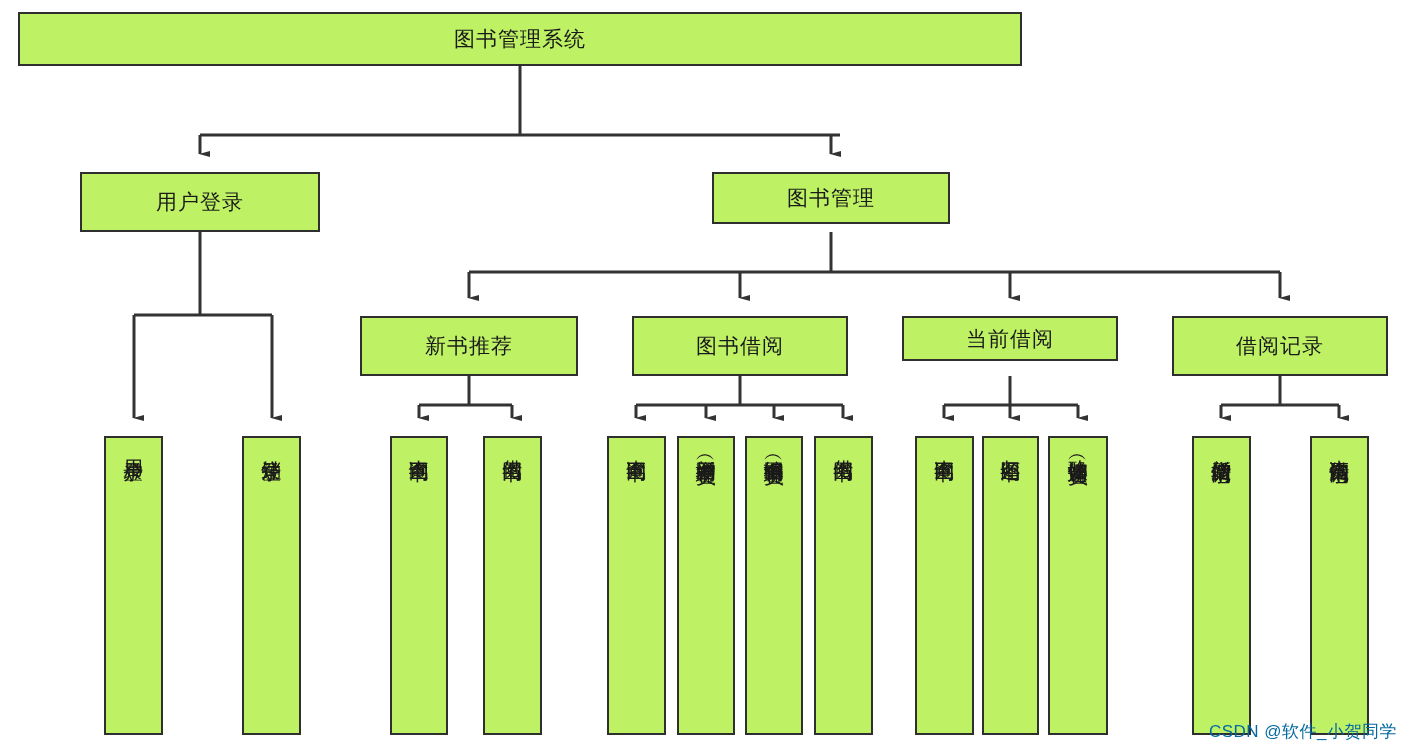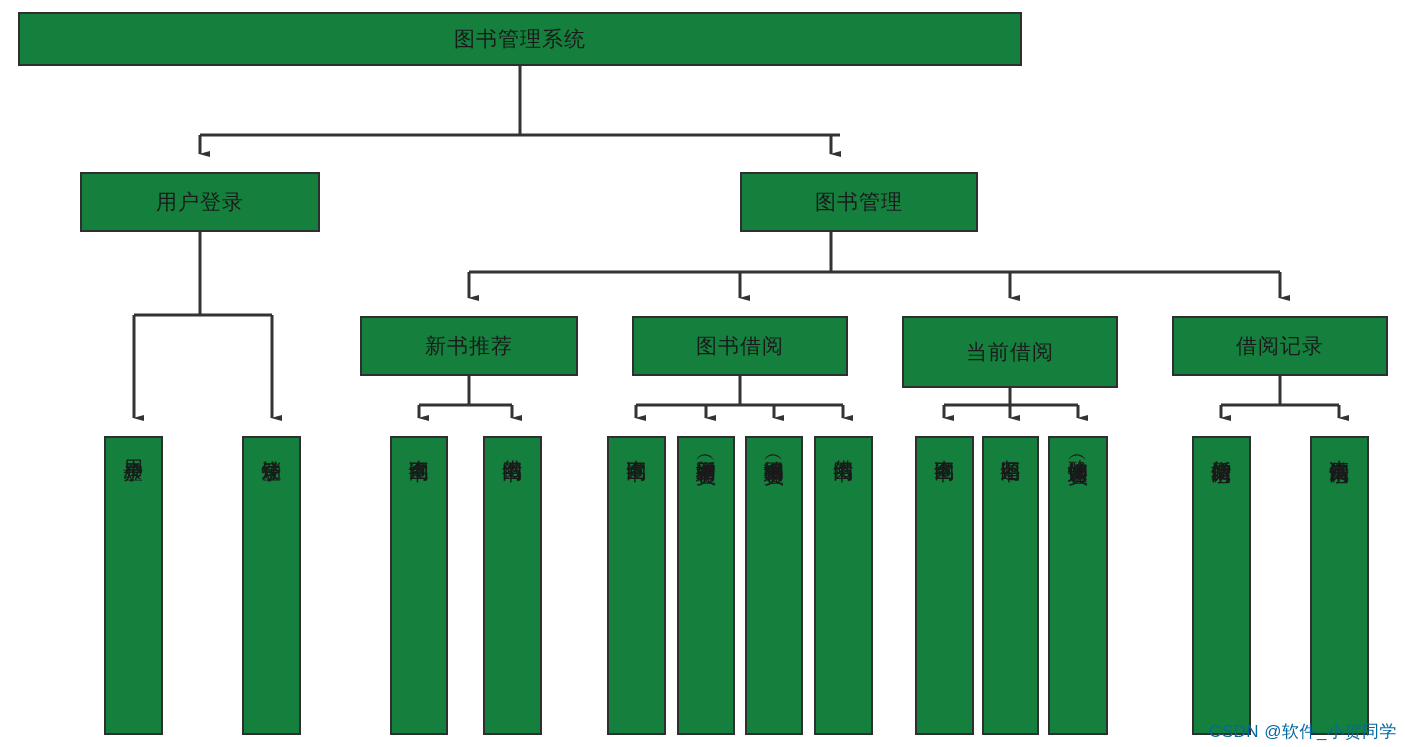--- a/index.html
+++ b/index.html
@@ -22,21 +22,21 @@
     left: 0;
     top: 0;
     width: 1405px;
     height: 747px;
     pointer-events: none;
   }
   .node {
     position: absolute;
     box-sizing: border-box;
     border: 2px solid #2f2f2f;
-    background: #15803d;
+    background: #bef264;
     display: flex;
     align-items: center;
     justify-content: center;
     color: #1a1a1a;
   }
   .node.h {
     font-size: 21px;
     letter-spacing: 1px;
   }
   .node.v {
@@ -121,31 +121,31 @@
     </g>
   </svg>
 
   <div class="node h" style="left:18px; top:12px; width:1004px; height:54px;">
     <span class="htext">图书管理系统</span>
   </div>
 
   <div class="node h" style="left:80px; top:172px; width:240px; height:60px;">
     <span class="htext">用户登录</span>
   </div>
-  <div class="node h" style="left:712px; top:172px; width:238px; height:60px;margin-left:28px;">
+  <div class="node h" style="left:712px; top:172px; width:238px; height:52px;">
     <span class="htext">图书管理</span>
   </div>
 
   <div class="node h" style="left:632px; top:316px; width:216px; height:60px;">
     <span class="htext">图书借阅</span>
   </div>
   <div class="node h" style="left:360px; top:316px; width:218px; height:60px;">
     <span class="htext">新书推荐</span>
   </div>
-  <div class="node h" style="left:902px; top:316px; width:216px; height:72px;">
+  <div class="node h" style="left:902px; top:316px; width:216px; height:45px;">
     <span class="htext">当前借阅</span>
   </div>
   <div class="node h" style="left:1172px; top:316px; width:216px; height:60px;">
     <span class="htext">借阅记录</span>
   </div>
 
   <div class="node v" style="left:104px; top:436px; width:59px; height:299px;">
     <span class="vtext">用户登录</span>
   </div>
   <div class="node v" style="left:242px; top:436px; width:59px; height:299px;">

